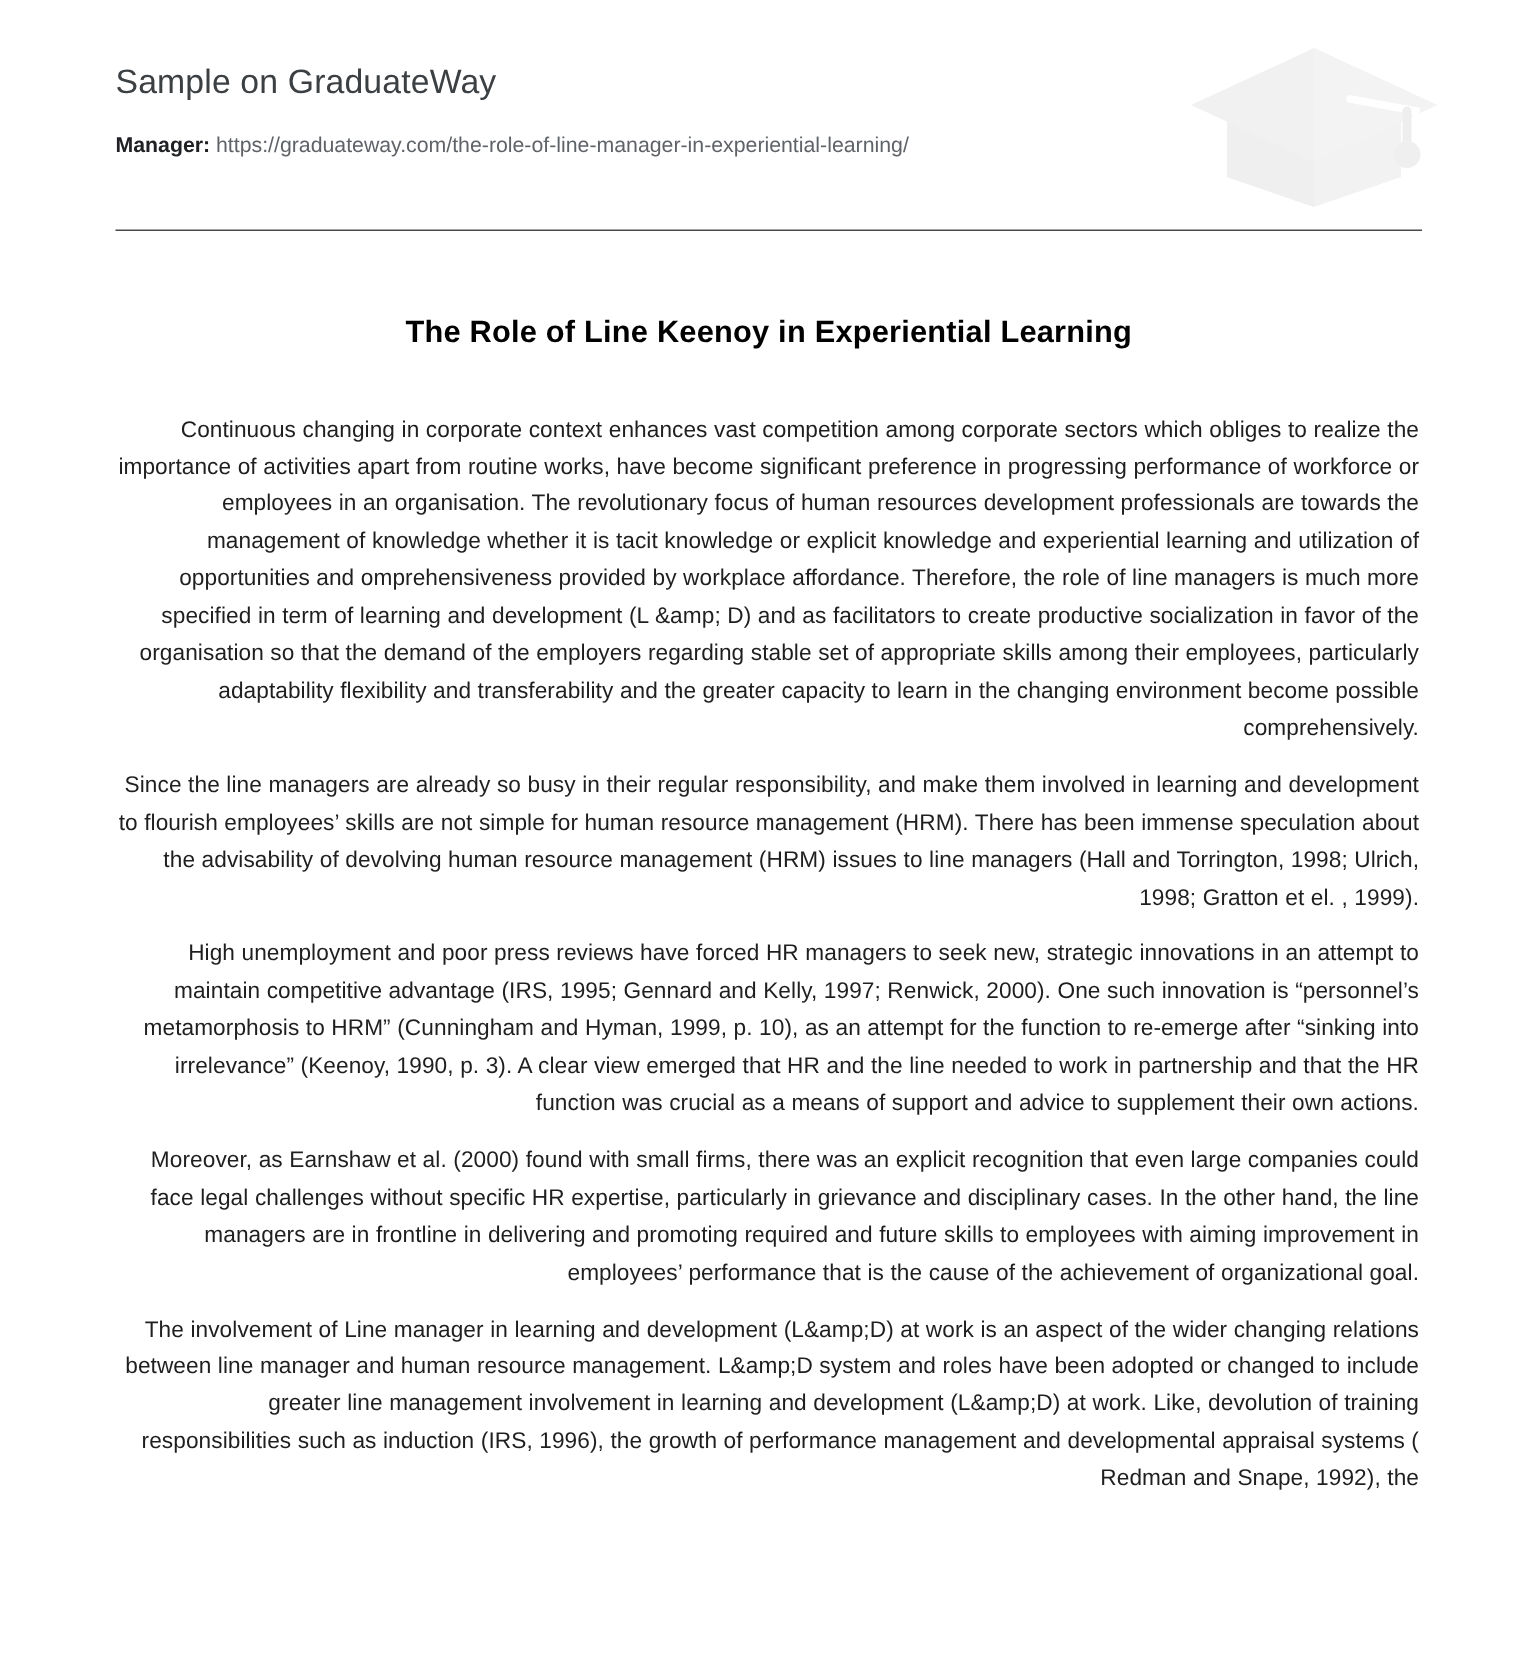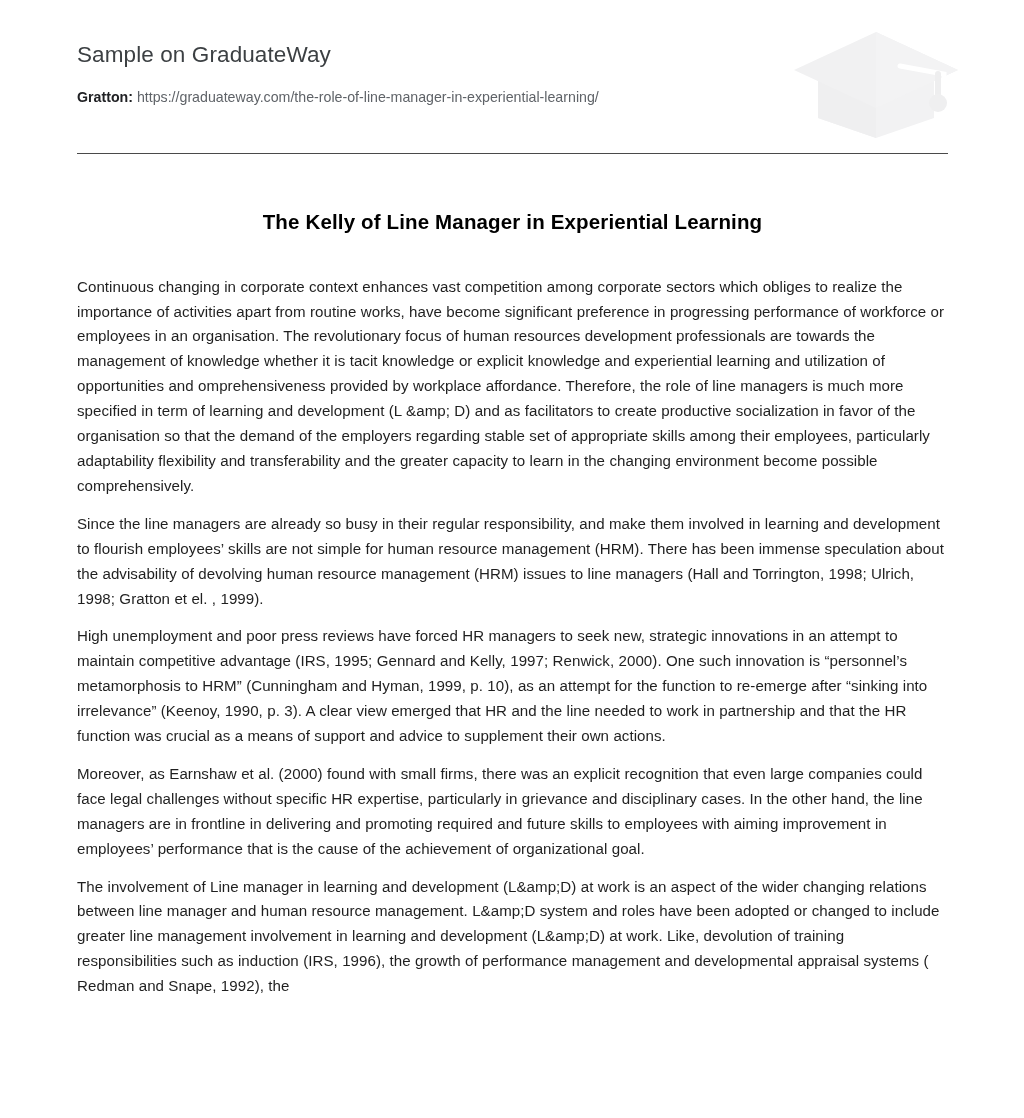--- a/index.html
+++ b/index.html
@@ -106,39 +106,39 @@
     padding-top: 39px;
     width: 869px;
   }
 
   .paragraphs p {
     margin: 0 0 13px 0;
     font-size: 15.1px;
     line-height: 24.9px;
     color: #1f1f1f;
     font-weight: 400;
-    text-align: left;
+    text-align: right;
     letter-spacing: 0.05px;
     word-spacing: 0.1px;
   }
   .paragraphs p:last-child {
     margin-bottom: 0;
   }
 </style>
 </head>
 <body>
 
 <div class="page">
 
   <div class="header">
 
     <div class="brand-title">Sample on GraduateWay</div>
 
     <div class="source-line">
-      <span class="source-label">Gratton:</span><span class="source-url"> https://graduateway.com/the-role-of-line-manager-in-experiential-learning/</span>
+      <span class="source-label">Manager:</span><span class="source-url"> https://graduateway.com/the-role-of-line-manager-in-experiential-learning/</span>
     </div>
 
     <div class="logo-wrap">
       <svg viewBox="0 0 176 116" xmlns="http://www.w3.org/2000/svg" aria-hidden="true">
 
         <polygon points="30,54 88,84 146,54 146,96 88,116 30,96" fill="#f2f2f3"></polygon>
         <polygon points="30,54 88,84 88,116 30,96" fill="#efeff0"></polygon>
 
         <polygon points="88,10 170,48 88,86 6,48" fill="#f1f1f2"></polygon>
         <polygon points="88,10 170,48 88,86" fill="#f3f3f4"></polygon>
@@ -146,21 +146,21 @@
         <path d="M112,44 L156,52 L156,78" stroke="#ffffff" stroke-width="5" fill="none" stroke-linecap="round"></path>
         <path d="M150,52 L150,76" stroke="#eeeeef" stroke-width="6" fill="none" stroke-linecap="round"></path>
         <circle cx="150" cy="81" r="9" fill="#efeff0"></circle>
       </svg>
     </div>
 
     <div class="divider"></div>
   </div>
 
   <div class="content">
-    <h1 class="doc-title">The Kelly of Line Manager in Experiential Learning</h1>
+    <h1 class="doc-title">The Role of Line Keenoy in Experiential Learning</h1>
 
     <div class="paragraphs">
       <p>Continuous changing in corporate context enhances vast competition among corporate sectors which obliges to realize the importance of activities apart from routine works, have become significant preference in progressing performance of workforce or employees in an organisation. The revolutionary focus of human resources development professionals are towards the management of knowledge whether it is tacit knowledge or explicit knowledge and experiential learning and utilization of opportunities and omprehensiveness provided by workplace affordance. Therefore, the role of line managers is much more specified in term of learning and development (L &amp;amp; D) and as facilitators to create productive socialization in favor of the organisation so that the demand of the employers regarding stable set of appropriate skills among their employees, particularly adaptability flexibility and transferability and the greater capacity to learn in the changing environment become possible comprehensively.</p>
       <p>Since the line managers are already so busy in their regular responsibility, and make them involved in learning and development to flourish employees’ skills are not simple for human resource management (HRM). There has been immense speculation about the advisability of devolving human resource management (HRM) issues to line managers (Hall and Torrington, 1998; Ulrich, 1998; Gratton et el. , 1999).</p>
       <p>High unemployment and poor press reviews have forced HR managers to seek new, strategic innovations in an attempt to maintain competitive advantage (IRS, 1995; Gennard and Kelly, 1997; Renwick, 2000). One such innovation is “personnel’s metamorphosis to HRM” (Cunningham and Hyman, 1999, p. 10), as an attempt for the function to re-emerge after “sinking into irrelevance” (Keenoy, 1990, p. 3). A clear view emerged that HR and the line needed to work in partnership and that the HR function was crucial as a means of support and advice to supplement their own actions.</p>
       <p>Moreover, as Earnshaw et al. (2000) found with small firms, there was an explicit recognition that even large companies could face legal challenges without specific HR expertise, particularly in grievance and disciplinary cases. In the other hand, the line managers are in frontline in delivering and promoting required and future skills to employees with aiming improvement in employees’ performance that is the cause of the achievement of organizational goal.</p>
       <p>The involvement of Line manager in learning and development (L&amp;amp;D) at work is an aspect of the wider changing relations between line manager and human resource management. L&amp;amp;D system and roles have been adopted or changed to include greater line management involvement in learning and development (L&amp;amp;D) at work. Like, devolution of training responsibilities such as induction (IRS, 1996), the growth of performance management and developmental appraisal systems ( Redman and Snape, 1992), the</p>
     </div>
   </div>
 

